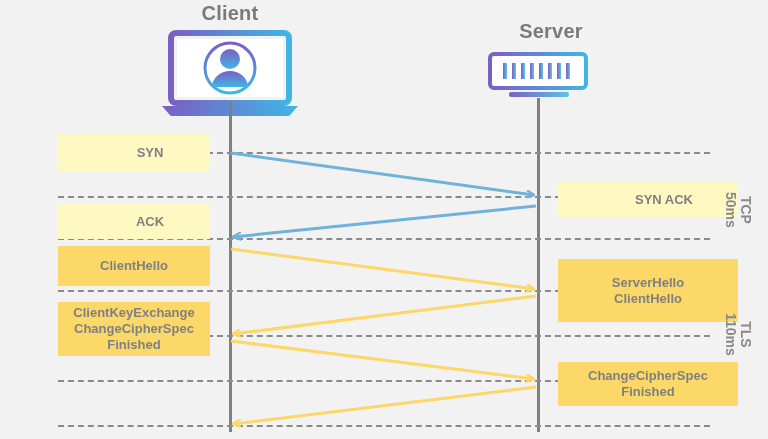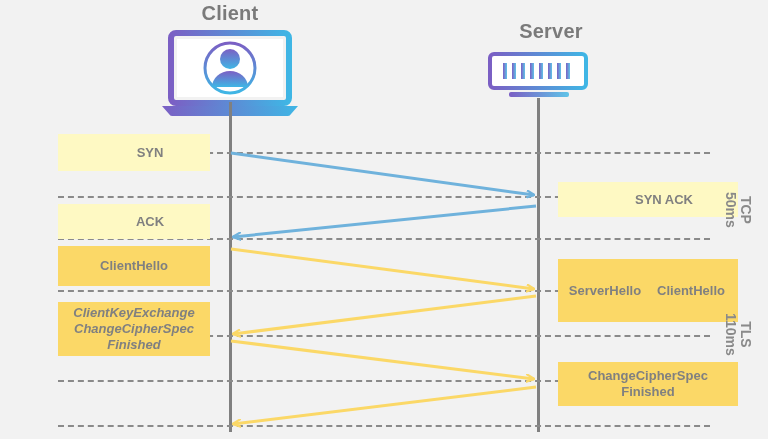--- a/index.html
+++ b/index.html
@@ -173,31 +173,31 @@
   </div>
 
   <div class="msgbox blue left" style="top:204px;height:35px;">
     <span>ACK</span>
   </div>
 
   <div class="msgbox yellow left" style="top:246px;height:40px;">
     <span>ClientHello</span>
   </div>
 
-  <div class="msgbox yellow left" style="top:302px;height:54px;flex-direction:column;justify-content:center;font-style:italic;">
+  <div class="msgbox yellow left" style="top:302px;height:54px;flex-direction:column;justify-content:center;">
     <span>ClientKeyExchange</span>
     <span>ChangeCipherSpec</span>
     <span>Finished</span>
   </div>
 
   <div class="msgbox blue right" style="top:182px;height:35px;">
     <span>SYN ACK</span>
   </div>
 
-  <div class="msgbox yellow right" style="top:259px;height:63px;justify-content:center;">
+  <div class="msgbox yellow right" style="top:259px;height:63px;flex-direction:column;justify-content:center;">
     <span>ServerHello</span>
     <span>ClientHello</span>
   </div>
 
   <div class="msgbox yellow right" style="top:362px;height:44px;flex-direction:column;justify-content:center;">
     <span>ChangeCipherSpec</span>
     <span>Finished</span>
   </div>
 
   <div class="phase" style="left:753px;top:192px;">

